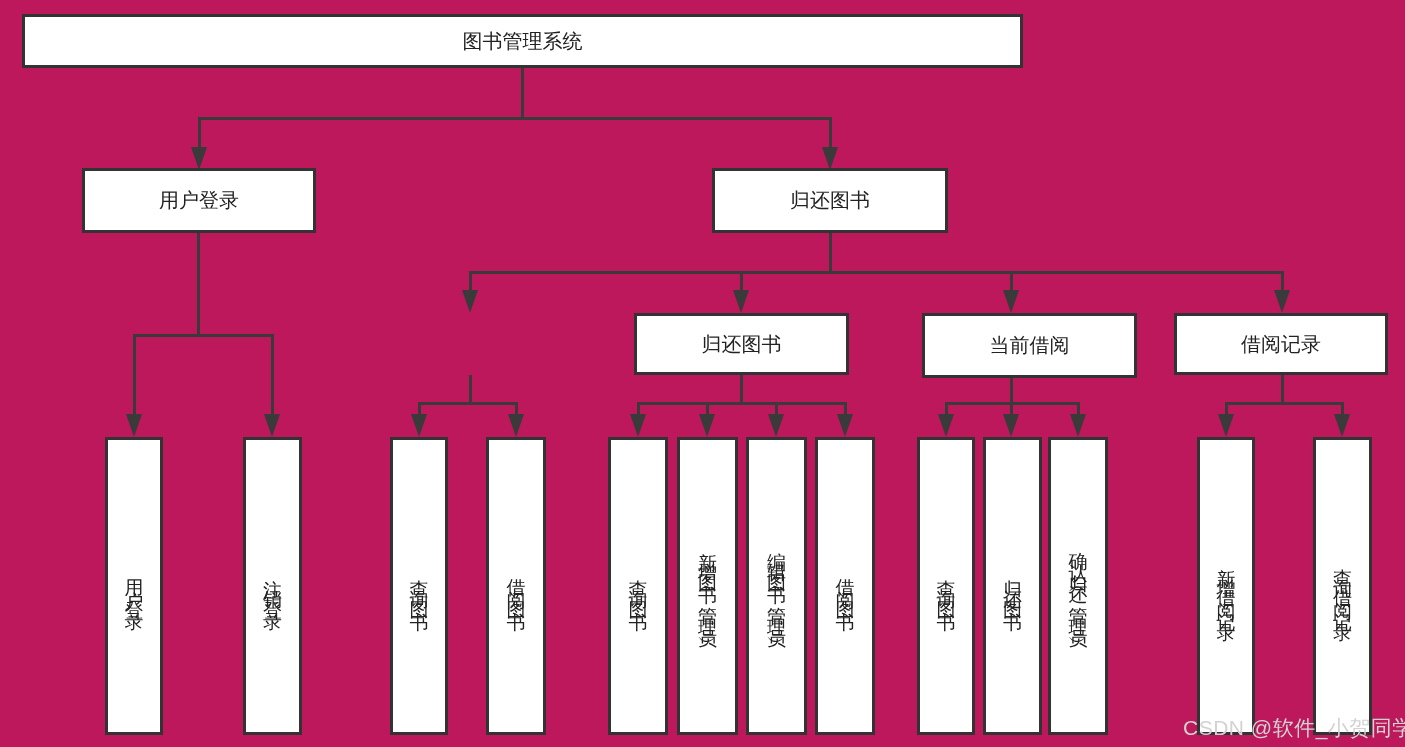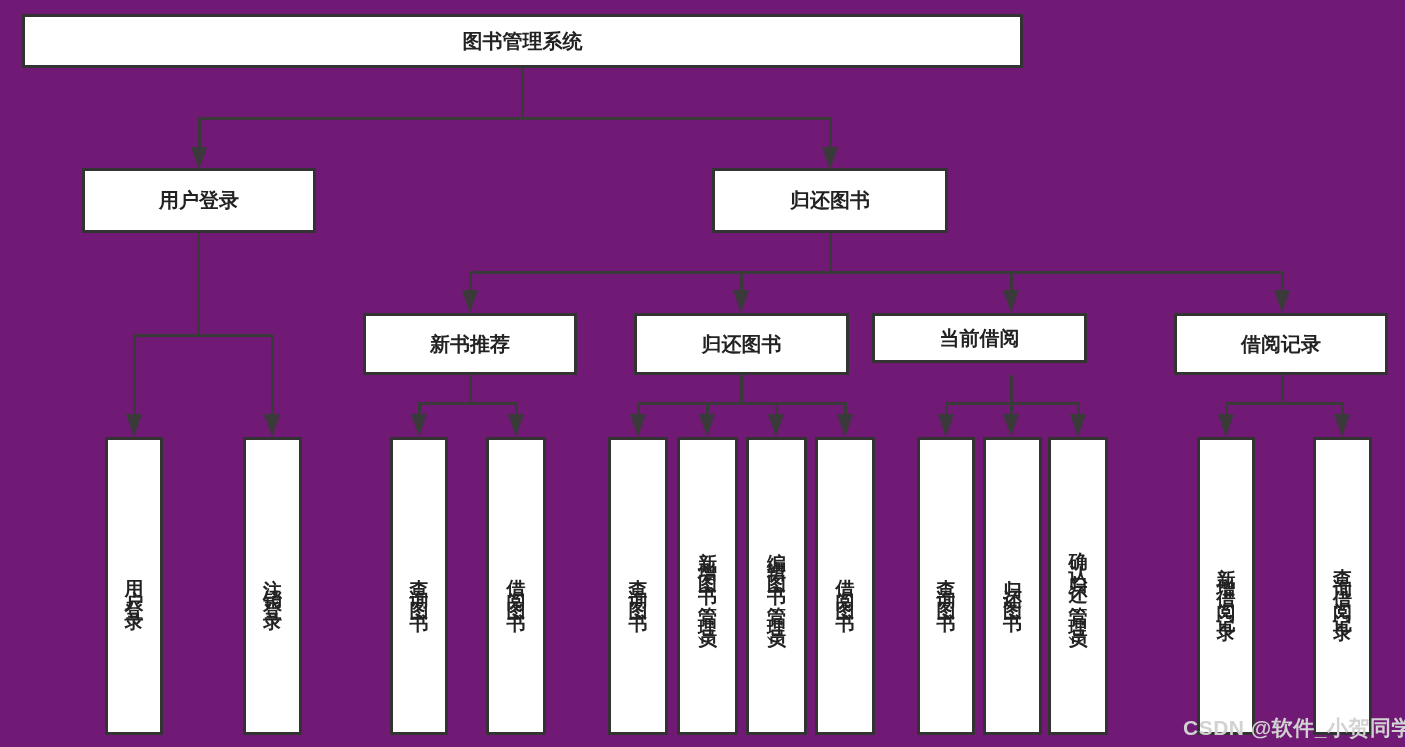--- a/index.html
+++ b/index.html
@@ -1,17 +1,17 @@
 <!DOCTYPE html>
 <html><head>
 <meta charset="utf-8">
 <style>
   html,body{margin:0;padding:0;background:#ffffff;}
   body{font-family:"Liberation Sans","DejaVu Sans",sans-serif;}
-  .stage{position:relative;width:1405px;height:747px;background:#701a75;overflow:hidden;font-weight:bold;}
+  .stage{position:relative;width:1405px;height:747px;background:#be185d;overflow:hidden;}
   .node{
     position:absolute;box-sizing:border-box;background:#ffffff;
     border:3px solid #333333;color:#222222;
     display:flex;align-items:center;justify-content:center;
     font-size:20px;text-align:center;z-index:2;
   }
   .vnode{
     writing-mode:vertical-rl;
     font-size:19px;letter-spacing:11px;
   }
@@ -95,27 +95,24 @@
     <span>图书管理系统</span>
   </div>
 
   <div class="node" style="left:82px;top:168px;width:234px;height:65px">
     <span>用户登录</span>
   </div>
   <div class="node" style="left:712px;top:168px;width:236px;height:65px">
     <span>归还图书</span>
   </div>
 
-  <div class="node" style="left:363px;top:313px;width:214px;height:62px">
-    <span>新书推荐</span>
-  </div>
   <div class="node" style="left:634px;top:313px;width:215px;height:62px">
     <span>归还图书</span>
   </div>
-  <div class="node" style="left:872px;top:313px;width:215px;height:50px">
+  <div class="node" style="left:922px;top:313px;width:215px;height:65px">
     <span>当前借阅</span>
   </div>
   <div class="node" style="left:1174px;top:313px;width:214px;height:62px">
     <span>借阅记录</span>
   </div>
 
   <div class="node vnode" style="left:105px;top:437px;width:58px;height:298px">
     <span>用户登录</span>
   </div>
   <div class="node vnode" style="left:243px;top:437px;width:59px;height:298px">

